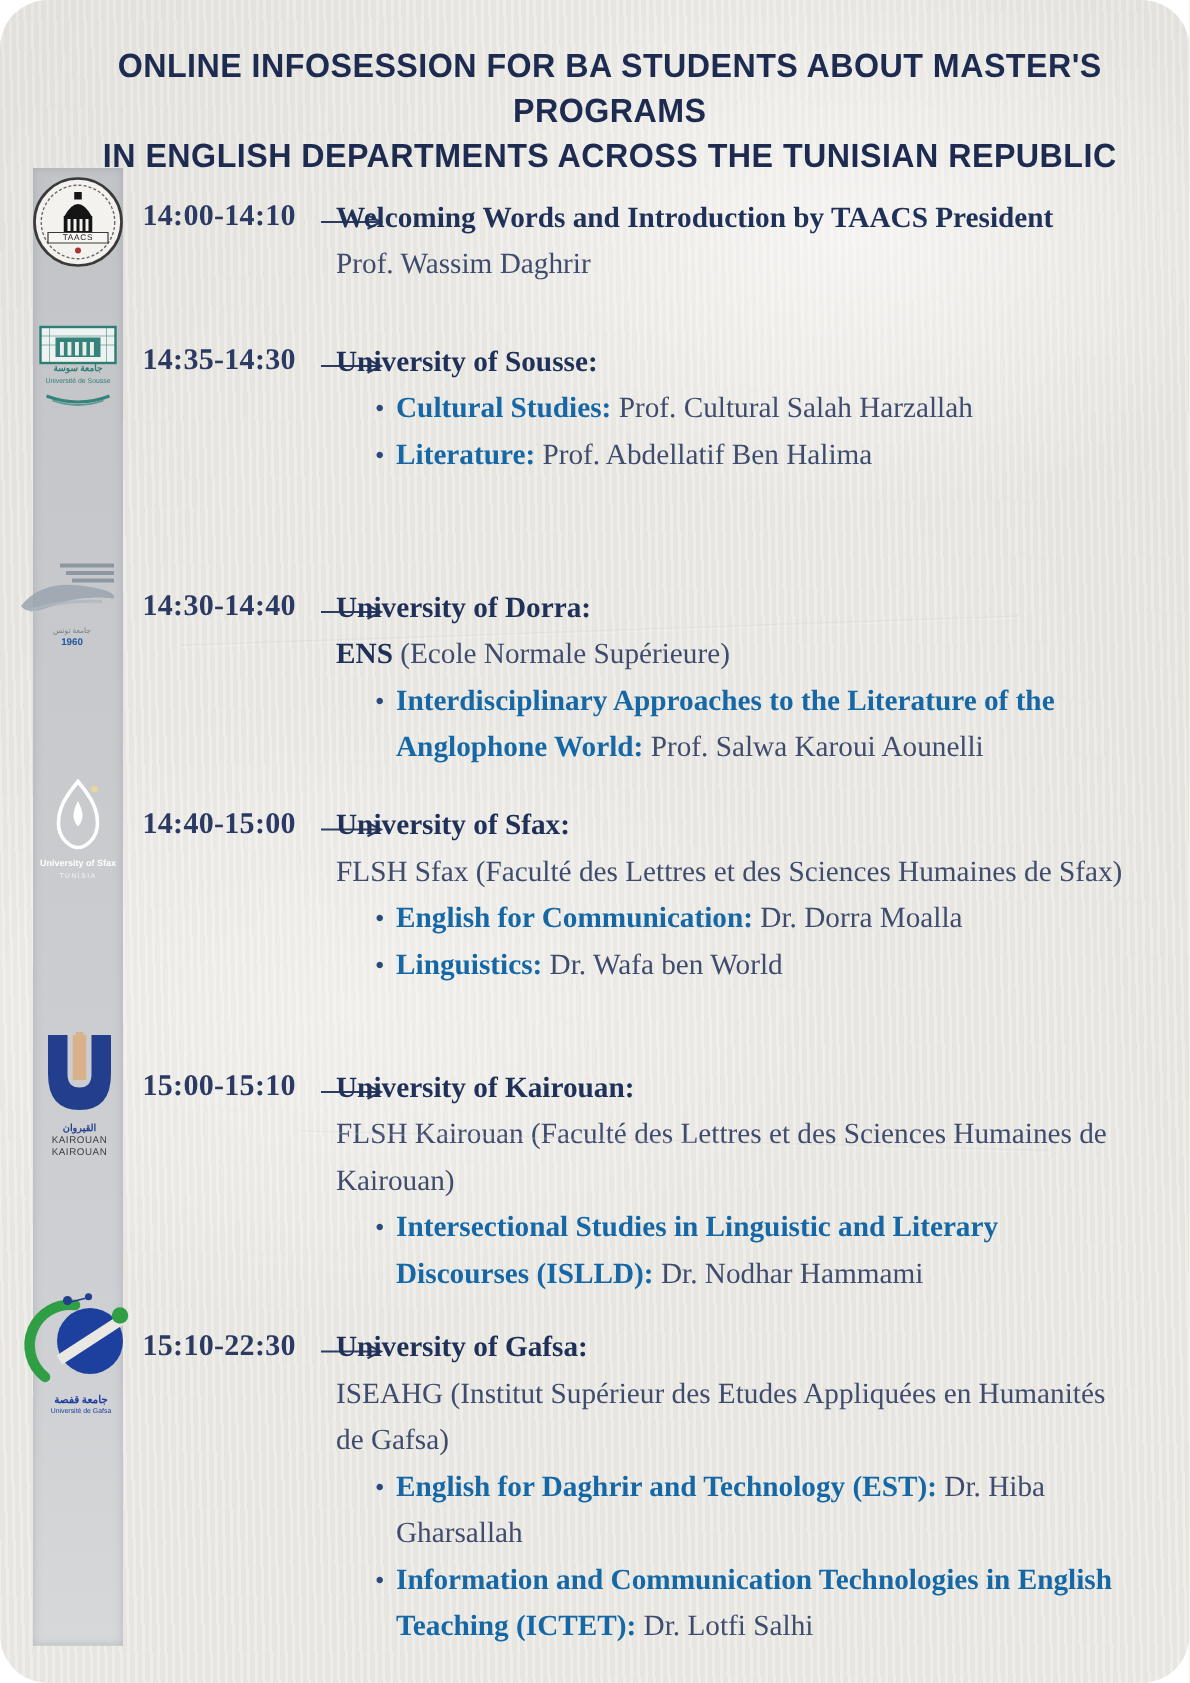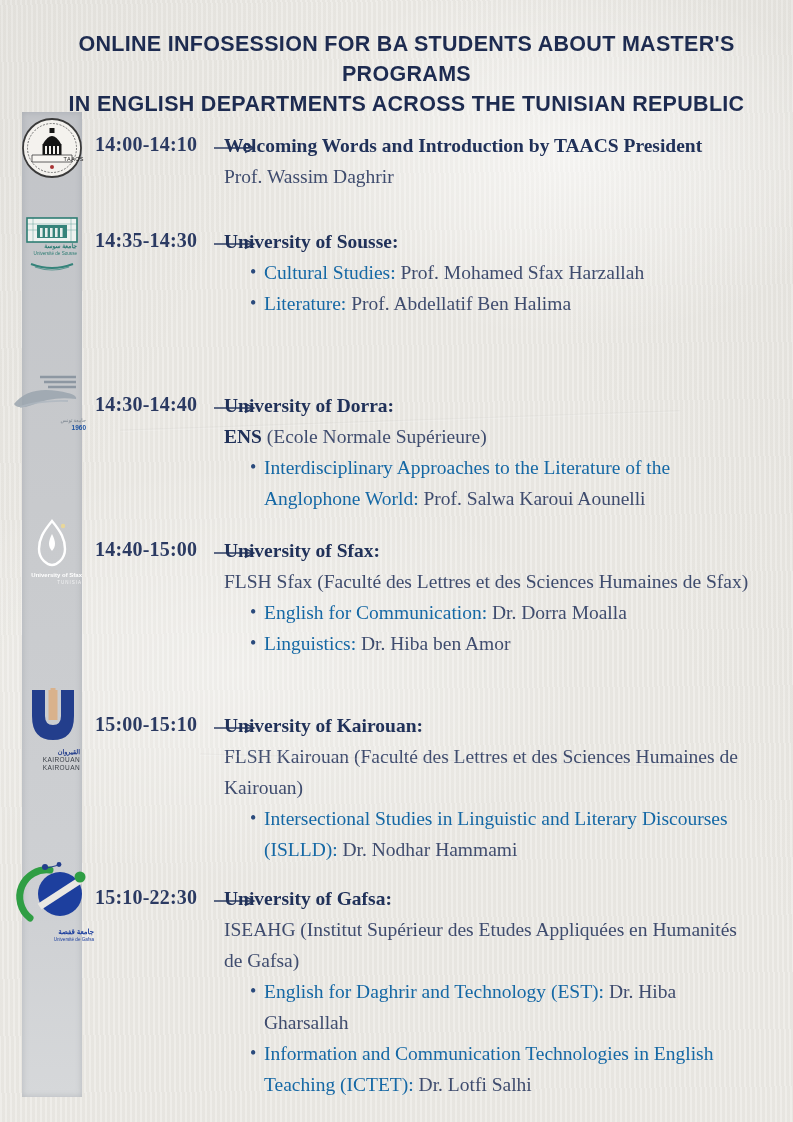--- a/index.html
+++ b/index.html
@@ -6,37 +6,38 @@
   .page{
     position:relative; width:793px; height:1122px; overflow:hidden;
     background:
       radial-gradient(ellipse 420px 260px at 72% 14%, rgba(255,255,255,.55), rgba(255,255,255,0) 70%),
       radial-gradient(ellipse 500px 300px at 30% 60%, rgba(255,255,255,.35), rgba(255,255,255,0) 70%),
       linear-gradient(118deg, rgba(120,120,115,.05) 0%, rgba(255,255,255,0) 26%),
       linear-gradient(250deg, rgba(120,120,115,.045) 0%, rgba(255,255,255,0) 30%),
       repeating-linear-gradient(89deg, rgba(255,255,255,.22) 0 2px, rgba(150,150,145,.03) 2px 5px),
       #eae8e3;
     font-family:"Liberation Serif", serif;
+    border-radius:32px;
   }
   .crease{position:absolute; pointer-events:none; background:linear-gradient(to bottom, rgba(140,140,135,.10), rgba(255,255,255,.25)); height:2px;}
   
   .title{
     position:absolute; top:31px; left:50px; right:30px; text-align:center;
     font-family:"Liberation Sans", sans-serif; font-weight:bold;
     font-size:21.5px; line-height:29px; color:#1d2b50; letter-spacing:.3px;
     transform:scaleY(1.04);
   }
   
   .rail{
     position:absolute; left:22px; top:112px; width:60px; height:985px;
     background:linear-gradient(180deg,#c2c4c8 0%, #c8cacd 40%, #ced0d3 80%, #d6d8da 100%);
     box-shadow:inset 0 0 6px rgba(120,125,135,.35);
   }
   
-  .logo{position:absolute; text-align:right;}
+  .logo{position:absolute; text-align:center;}
   .logo .cap{display:block; line-height:1.25; white-space:nowrap;}
   .taacs{left:20px; top:116px; width:64px; height:64px;}
   .taacs .cap{position:absolute; top:40px; left:0; width:64px; font-family:"Liberation Sans",sans-serif; font-size:5.5px; color:#222; letter-spacing:.5px;}
   .sousse{left:25px; top:216px; width:54px;}
   .sousse .cap-ar{font-size:6px; color:#2e7d74; font-weight:bold;}
   .sousse .cap-en{font-size:4.6px; color:#2e7d74; font-family:"Liberation Sans",sans-serif;}
   .sousse .caps{position:absolute; top:27px; left:2px; width:50px;}
   .tunis{left:10px; top:374px; width:76px;}
   .tunis .cap-ar{font-size:5px; color:#76808c;}
   .tunis .cap-year{font-size:6.5px; color:#2255a0; font-weight:bold; font-family:"Liberation Sans",sans-serif;}
@@ -55,21 +56,21 @@
     position:absolute; left:95px; top:3px; width:130px;
     font-size:20px; font-weight:bold; color:#2b3a62; letter-spacing:.2px; white-space:nowrap;
   }
   .arrow{position:absolute; left:213px; top:11px; width:46px; height:14px;}
   .session-content{position:absolute; left:224px; width:528px; font-size:19.5px; line-height:31px; color:#3f4c6e;}
   .session-heading{font-weight:bold; color:#203159;}
   .session-desc .desc-bold{font-weight:bold; color:#203159;}
   .programs{list-style:none; margin:0; padding:0;}
   .programs li{position:relative; padding-left:40px;}
   .programs .bullet{position:absolute; left:26px; top:0; color:#2a4a7c; font-size:18px;}
-  .programs .pname{font-weight:normal; color:#1568a5;}
+  .programs .pname{font-weight:bold; color:#1568a5;}
   .programs .person{color:#3f4c6e;}
 </style>
 </head>
 <body>
 
 <div class="page">
 
   <div class="title">
     <div>ONLINE INFOSESSION FOR BA STUDENTS ABOUT MASTER'S PROGRAMS</div>
     <div>IN ENGLISH DEPARTMENTS ACROSS THE TUNISIAN REPUBLIC</div>
@@ -172,21 +173,21 @@
       </div>
       <div class="session-row" style="top: 226px;">
         <div class="session-time">14:35-14:30</div>
         <div class="arrow"><svg width="46" height="14" viewBox="0 0 46 14">
             <line x1="1" y1="7" x2="40" y2="7" stroke="#2c3c63" stroke-width="1.4"></line>
             <path d="M32 2.5 L41 7 L32 11.5" fill="none" stroke="#2c3c63" stroke-width="1.4"></path>
           </svg></div>
         <div class="session-content">
           <div class="session-heading">University of Sousse:</div>
           <ul class="programs">
-            <li><span class="bullet">•</span><span class="pname">Cultural Studies: </span><span class="person">Prof. Mohamed Sfax Harzallah</span></li>
+            <li><span class="bullet">•</span><span class="pname">Cultural Studies: </span><span class="person">Prof. Cultural Salah Harzallah</span></li>
             <li><span class="bullet">•</span><span class="pname">Literature: </span><span class="person">Prof. Abdellatif Ben Halima</span></li>
           </ul>
         </div>
       </div>
       <div class="session-row" style="top: 390px;">
         <div class="session-time">14:30-14:40</div>
         <div class="arrow"><svg width="46" height="14" viewBox="0 0 46 14">
             <line x1="1" y1="7" x2="40" y2="7" stroke="#2c3c63" stroke-width="1.4"></line>
             <path d="M32 2.5 L41 7 L32 11.5" fill="none" stroke="#2c3c63" stroke-width="1.4"></path>
           </svg></div>
@@ -202,21 +203,21 @@
         <div class="session-time">14:40-15:00</div>
         <div class="arrow"><svg width="46" height="14" viewBox="0 0 46 14">
             <line x1="1" y1="7" x2="40" y2="7" stroke="#2c3c63" stroke-width="1.4"></line>
             <path d="M32 2.5 L41 7 L32 11.5" fill="none" stroke="#2c3c63" stroke-width="1.4"></path>
           </svg></div>
         <div class="session-content">
           <div class="session-heading">University of Sfax:</div>
           <div class="session-desc">FLSH Sfax (Faculté des Lettres et des Sciences Humaines de Sfax)</div>
           <ul class="programs">
             <li><span class="bullet">•</span><span class="pname">English for Communication: </span><span class="person">Dr. Dorra Moalla</span></li>
-            <li><span class="bullet">•</span><span class="pname">Linguistics: </span><span class="person">Dr. Hiba ben Amor</span></li>
+            <li><span class="bullet">•</span><span class="pname">Linguistics: </span><span class="person">Dr. Wafa ben World</span></li>
           </ul>
         </div>
       </div>
       <div class="session-row" style="top: 710px;">
         <div class="session-time">15:00-15:10</div>
         <div class="arrow"><svg width="46" height="14" viewBox="0 0 46 14">
             <line x1="1" y1="7" x2="40" y2="7" stroke="#2c3c63" stroke-width="1.4"></line>
             <path d="M32 2.5 L41 7 L32 11.5" fill="none" stroke="#2c3c63" stroke-width="1.4"></path>
           </svg></div>
         <div class="session-content">

